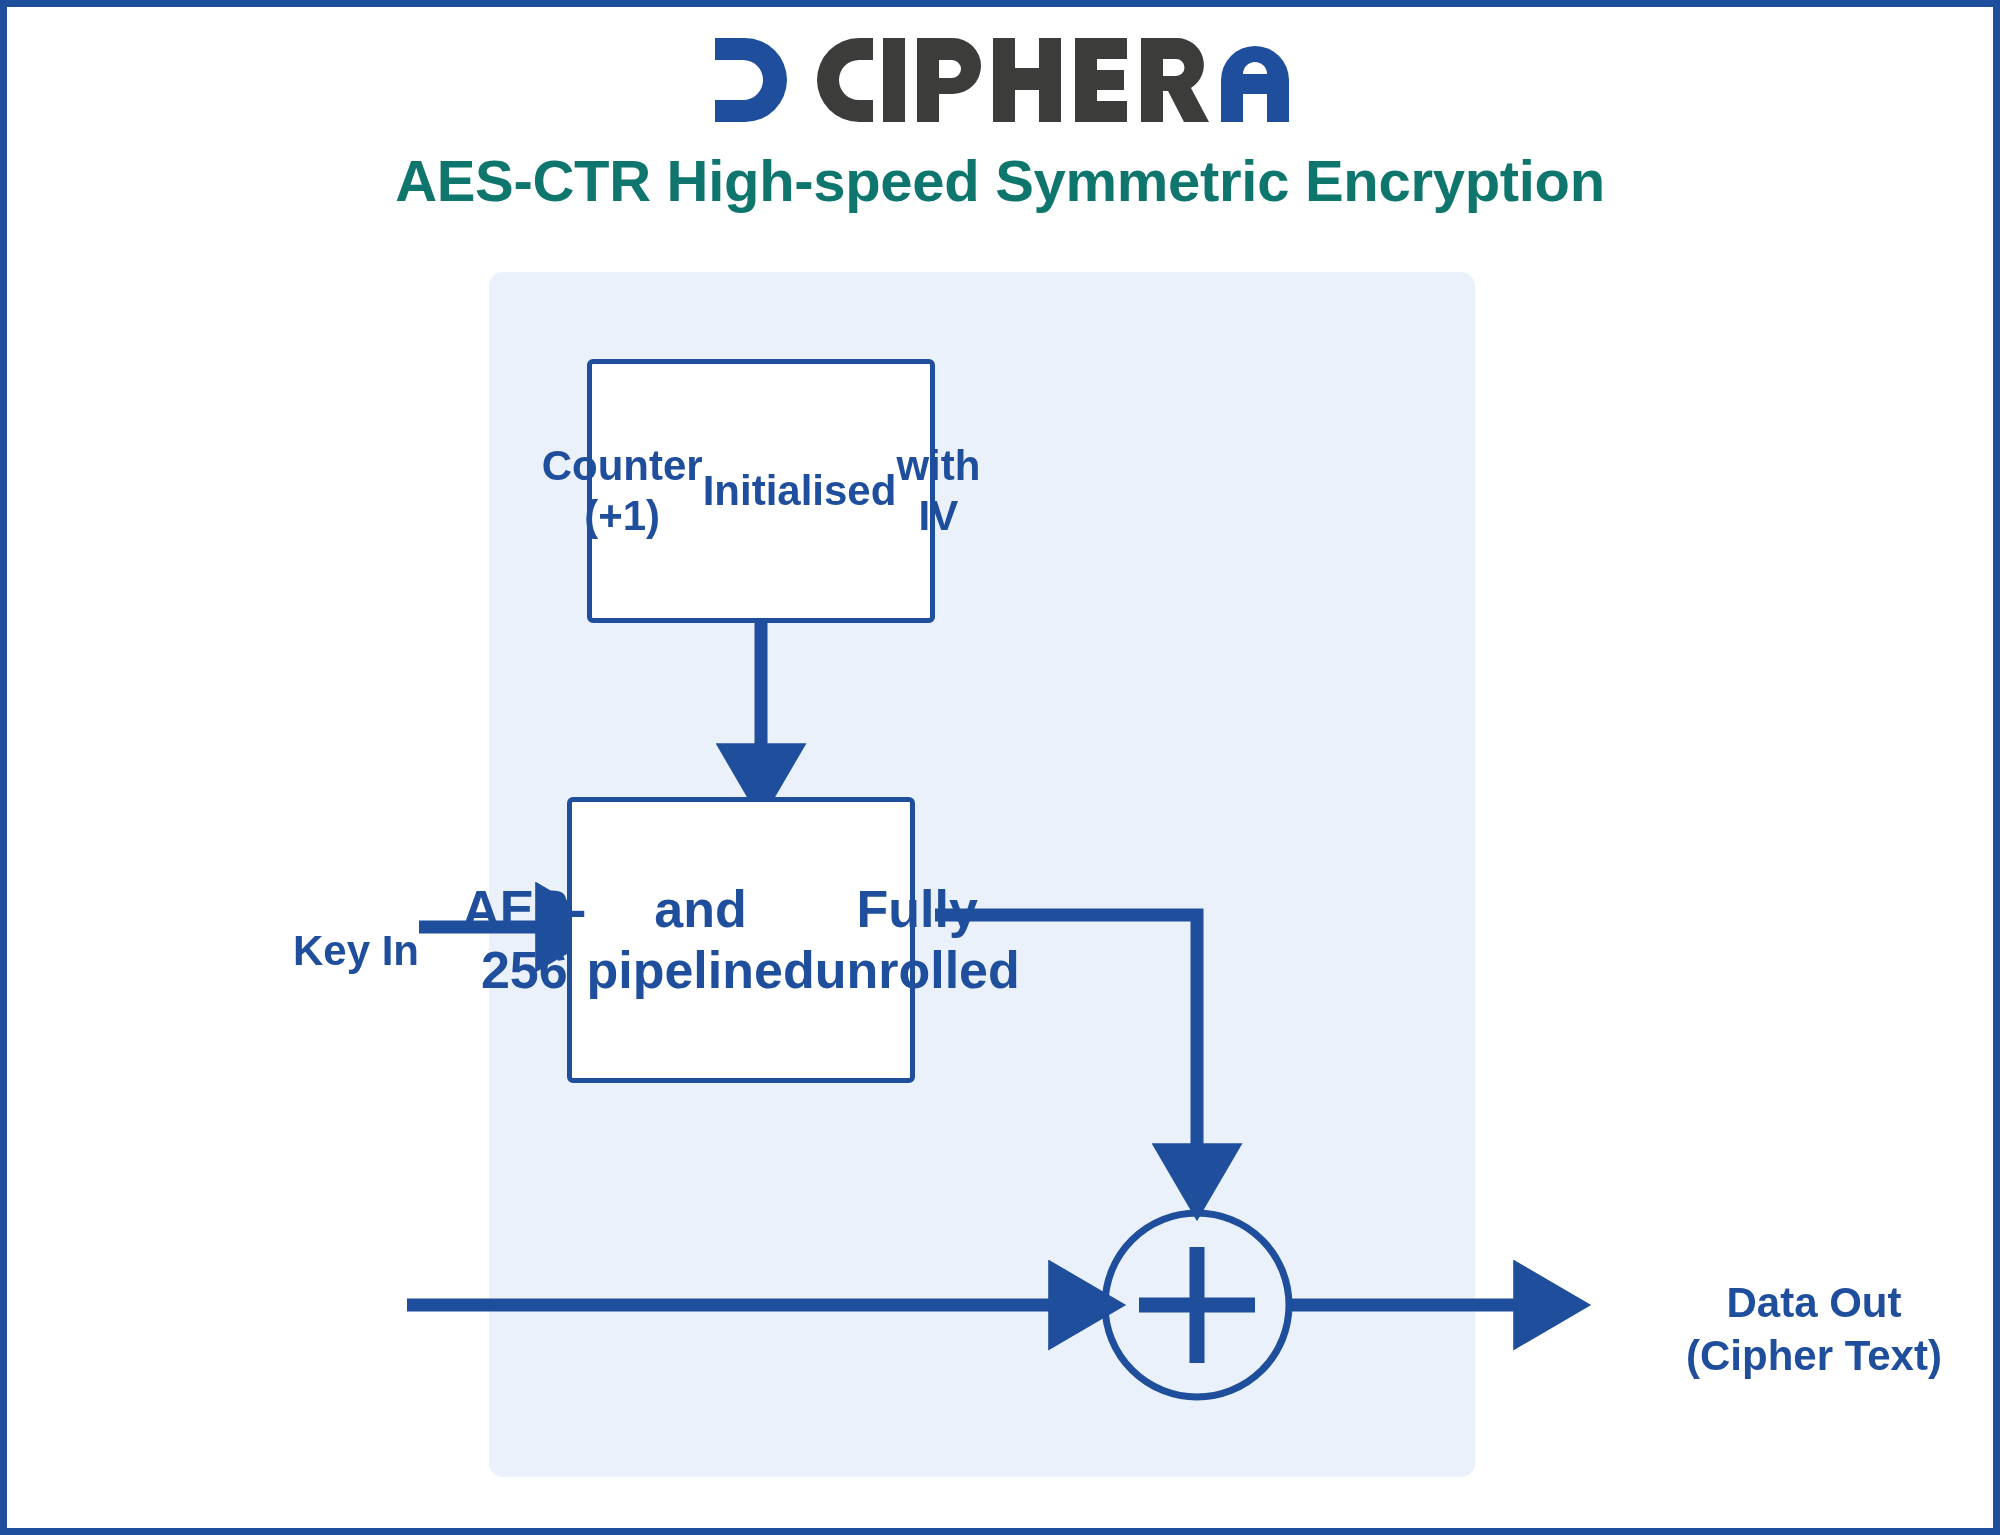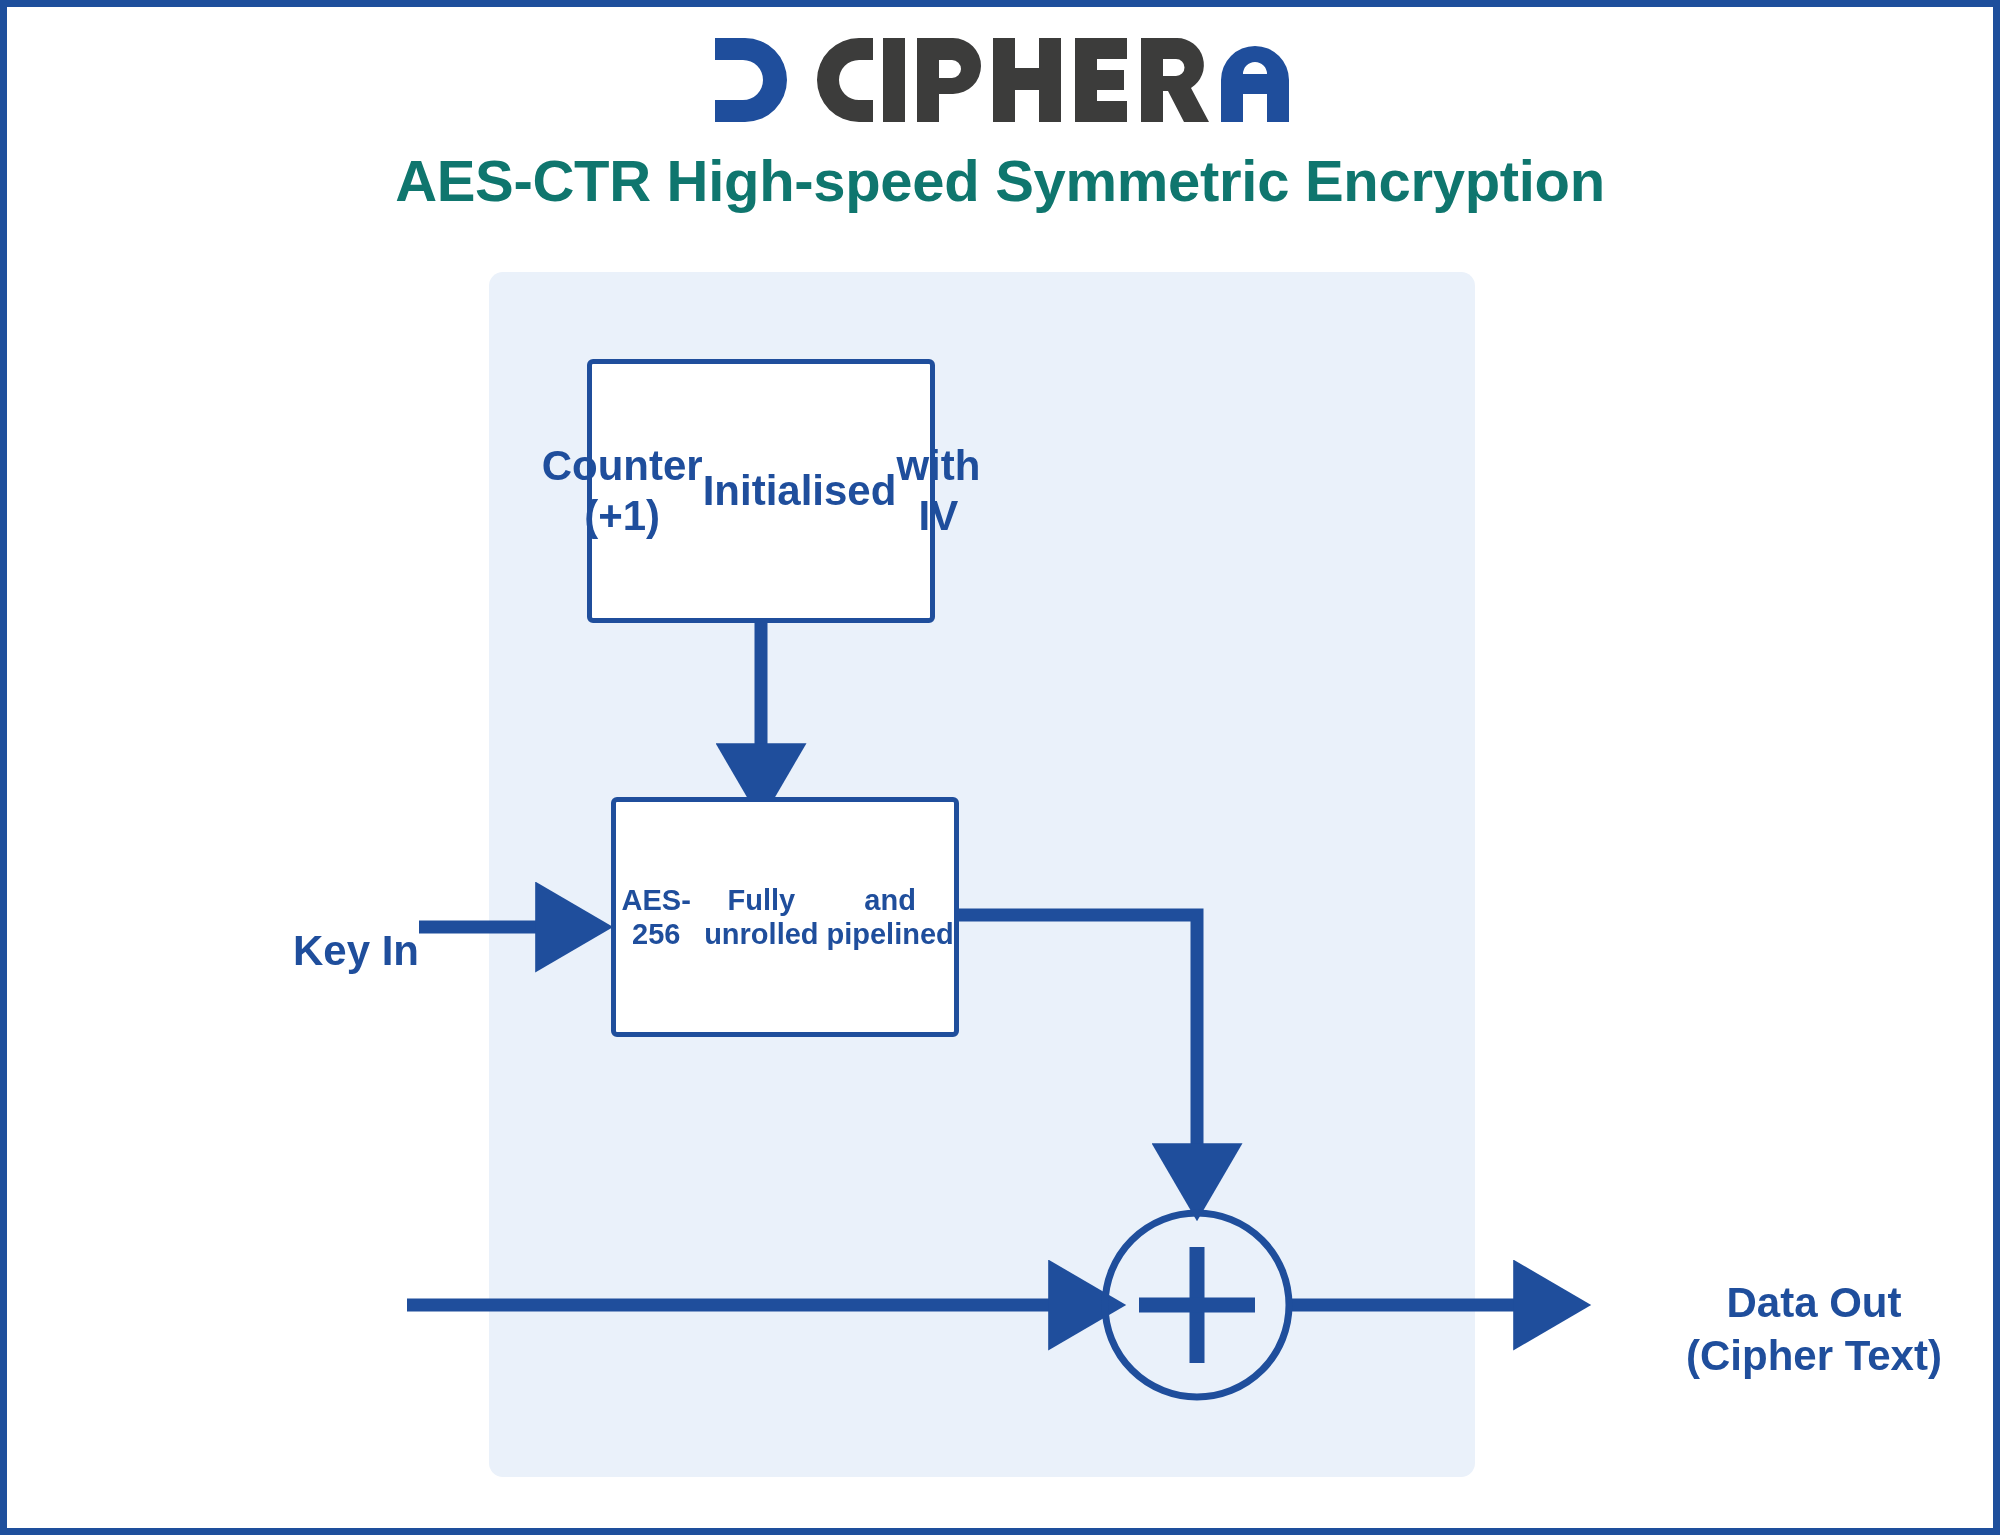--- a/index.html
+++ b/index.html
@@ -77,25 +77,25 @@
 
   #counter-box {
     left: 580px;
     top: 352px;
     width: 348px;
     height: 264px;
     font-size: 42px;
   }
 
   #aes-box {
-    left: 604px;
+    left: 560px;
     top: 790px;
     width: 348px;
-    height: 240px;
-    font-size: 29px;
+    height: 286px;
+    font-size: 52px;
   }
 
   
   .sig-label {
     position: absolute;
     color: #1f4e9c;
     font-weight: bold;
     font-size: 42px;
     line-height: 1.25;
     white-space: nowrap;
@@ -182,22 +182,22 @@
   </svg>
 
   <div class="blk" id="counter-box">
     <div>Counter (+1)</div>
     <div>Initialised</div>
     <div>with IV</div>
   </div>
 
   <div class="blk" id="aes-box">
     <div>AES-256</div>
+    <div>and pipelined</div>
     <div>Fully unrolled</div>
-    <div>and pipelined</div>
   </div>
 
   <div class="sig-label" id="key-in-label">Key In</div>
 
 
   <div class="sig-label" id="data-out-label">
     <div>Data Out</div>
     <div>(Cipher Text)</div>
   </div>
 

